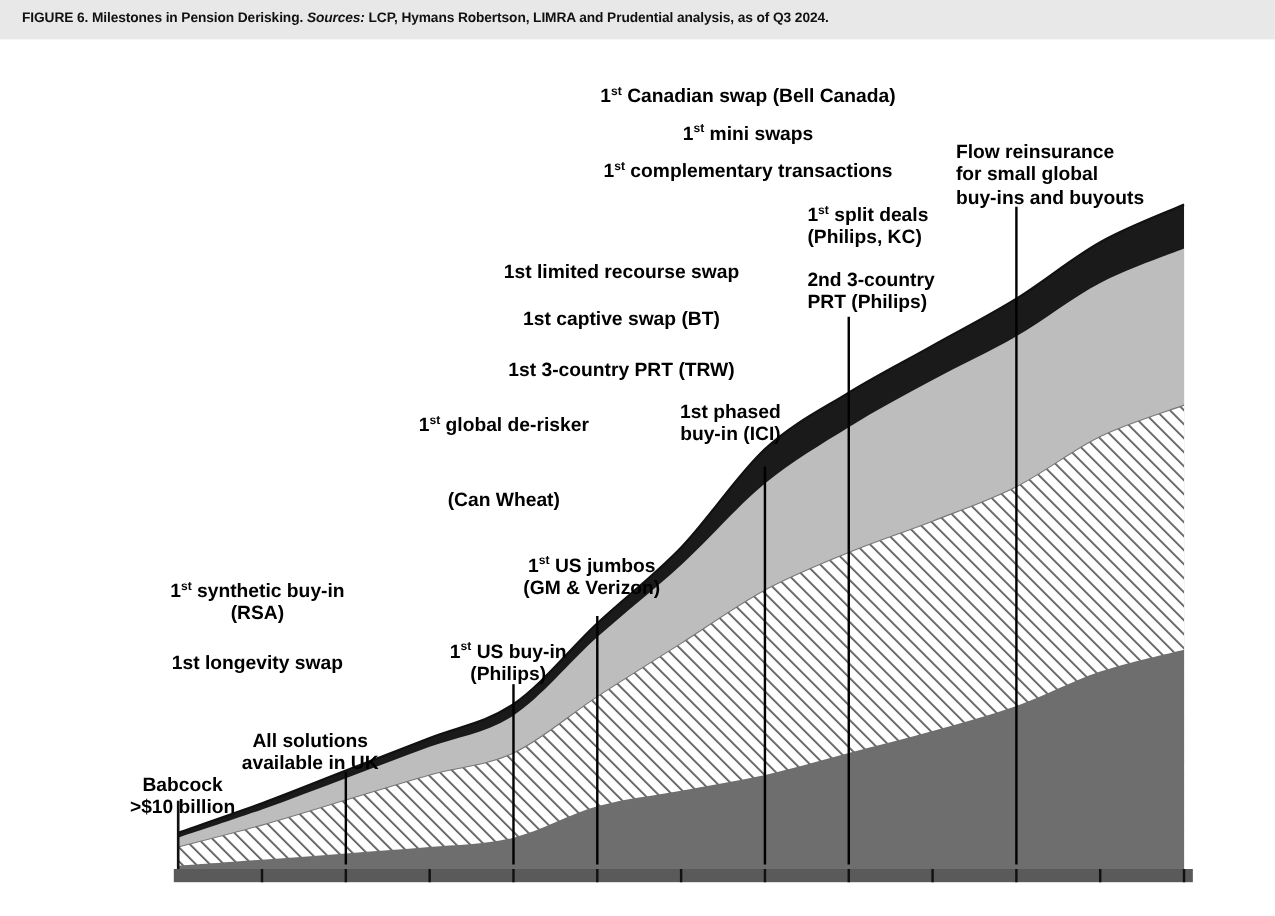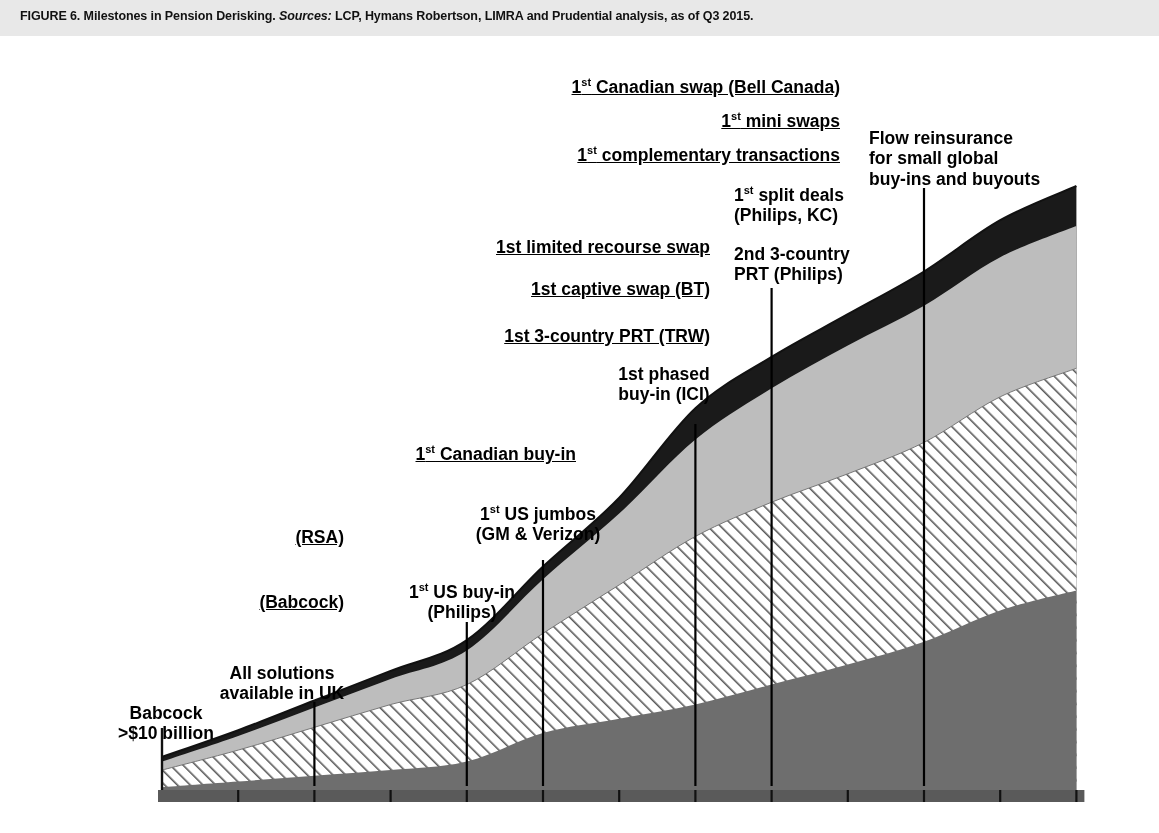--- a/index.html
+++ b/index.html
@@ -21,33 +21,33 @@
   #chart-region{
     position:absolute;left:0;top:36px;width:1159px;height:797px;
     background:#ffffff;
   }
   #plot-svg{position:absolute;left:0;top:0;}
   .annot{
     position:absolute;
     font-size:17.5px;font-weight:bold;color:#000;
     line-height:1.16;white-space:nowrap;
   }
-  .annot.r{text-align:right;text-decoration:underline;}
+  .annot.r{text-align:center;}
   .annot.c{text-align:center;}
   .annot sup{font-size:11px;vertical-align:super;line-height:0;}
 </style>
 </head>
 <body>
 
 <div id="header-bar">
   <div id="header-text">
     <span>FIGURE 6.</span>
     <span>Milestones in Pension Derisking.</span>
     <span class="ital">Sources:</span>
-    <span>LCP, Hymans Robertson, LIMRA and Prudential analysis, as of Q3 2015.</span>
+    <span>LCP, Hymans Robertson, LIMRA and Prudential analysis, as of Q3 2024.</span>
   </div>
 </div>
 
 <div id="chart-region">
   <svg id="plot-svg" width="1159" height="797">
     <defs>
       <pattern id="hatchpat" width="9" height="9" patternTransform="rotate(-45)" patternUnits="userSpaceOnUse">
         <rect width="9" height="9" fill="#ffffff"></rect>
         <line x1="0" y1="0" x2="0" y2="9" stroke="#5a5a5a" stroke-width="3.2"></line>
       </pattern>
@@ -88,37 +88,39 @@
   <div id="annot-layer">
       <div class="annot c" style="left: 107px; top: 667px; width: 118px;">
         <div>Babcock</div>
         <div>&gt;$10 billion</div>
       </div>
       <div class="annot c" style="left: 206px; top: 627px; width: 152px;">
         <div>All solutions</div>
         <div>available in UK</div>
       </div>
       <div class="annot r" style="left: 124px; top: 556px; width: 220px;">
-        <div>(Babcock)</div>
+        <div>1st  longevity swap</div>
       </div>
       <div class="annot r" style="left: 124px; top: 491px; width: 220px;">
+        <div>1<sup>st</sup> synthetic  buy-in</div>
         <div>(RSA)</div>
       </div>
       <div class="annot c" style="left: 386px; top: 546px; width: 152px;">
         <div>1<sup>st</sup> US buy-in</div>
         <div>(Philips)</div>
       </div>
       <div class="annot c" style="left: 448px; top: 468px; width: 180px;">
         <div>1<sup>st</sup> US jumbos</div>
         <div>(GM &amp; Verizon)</div>
       </div>
       <div class="annot r" style="left: 340px; top: 408px; width: 236px;">
-        <div>1<sup>st</sup> Canadian buy-in</div>
+        <div>(Can Wheat)</div>
       </div>
       <div class="annot r" style="left: 340px; top: 340px; width: 236px;">
+        <div>1<sup>st</sup> global de-risker</div>
       </div>
       <div class="annot c" style="left: 600px; top: 328px; width: 128px;">
         <div>1st  phased</div>
         <div>buy-in (ICI)</div>
       </div>
       <div class="annot r" style="left: 420px; top: 290px; width: 290px;">
         <div>1st  3-country  PRT (TRW)</div>
       </div>
       <div class="annot r" style="left: 420px; top: 243px; width: 290px;">
         <div>1st  captive swap (BT)</div>

